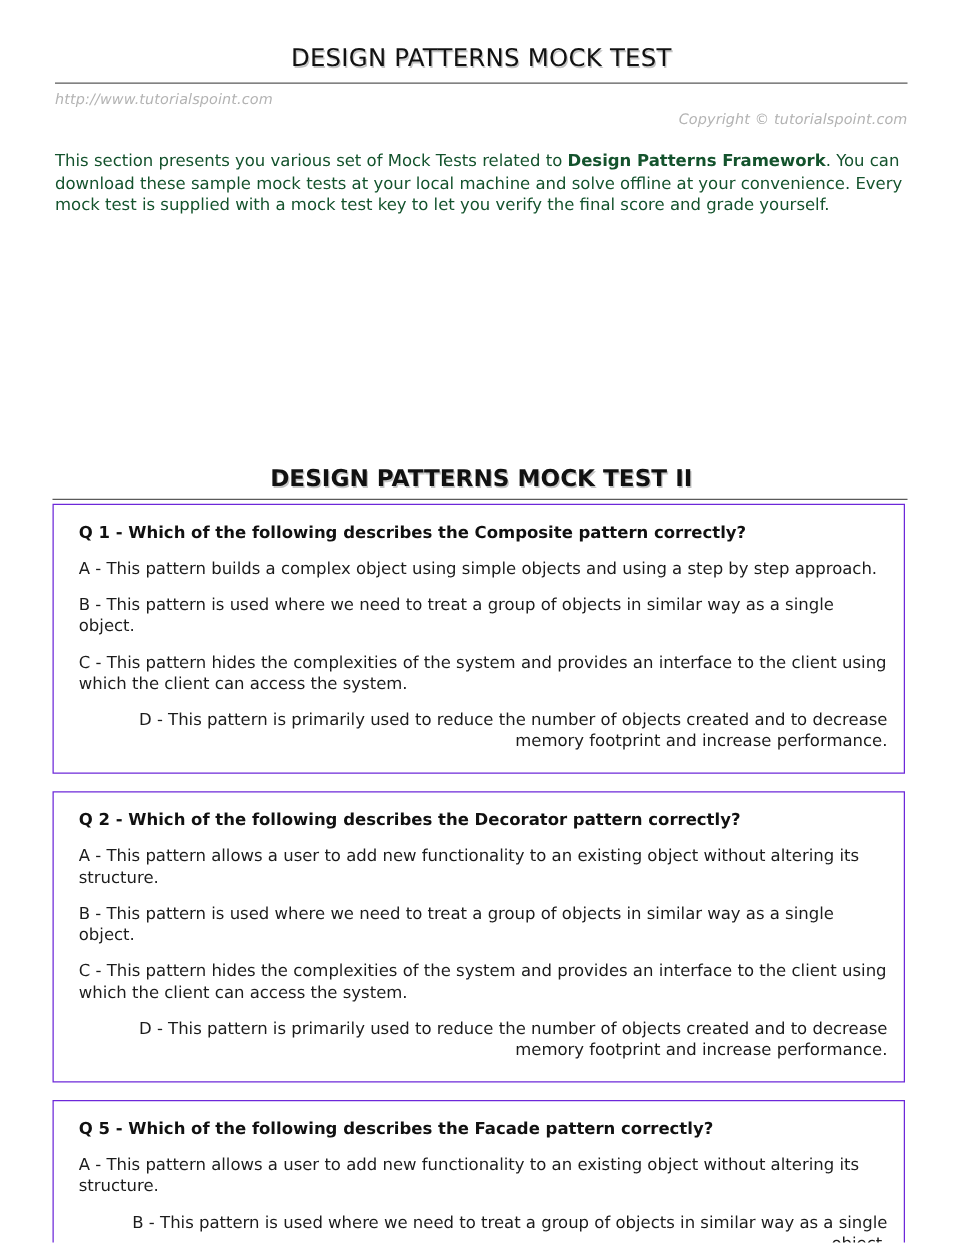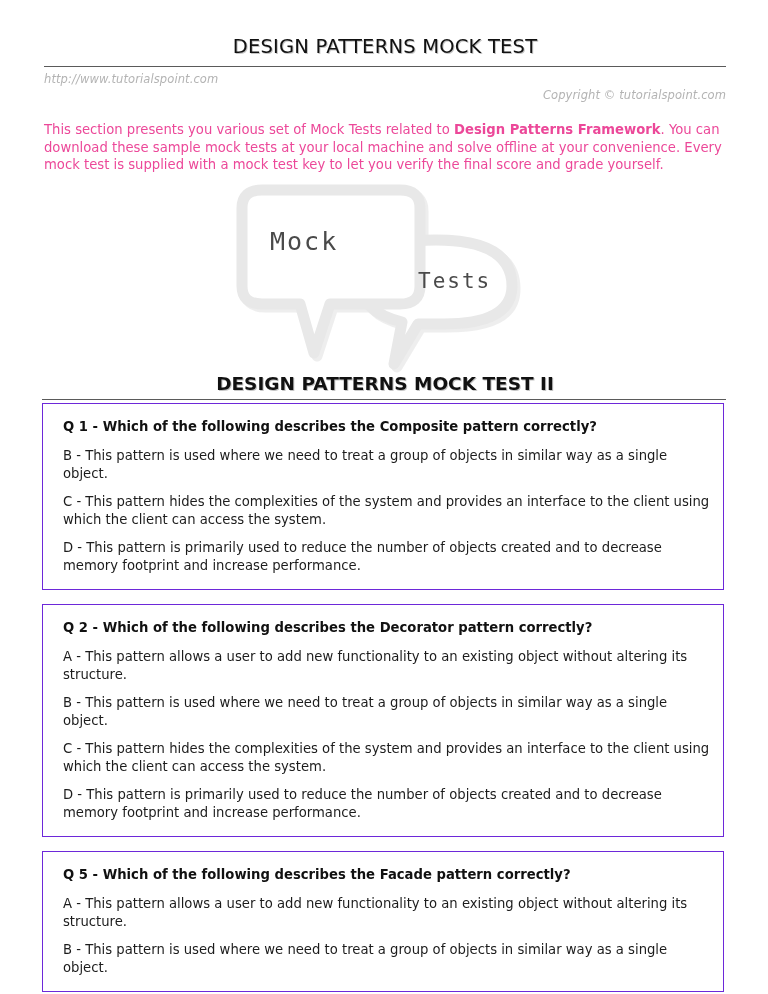--- a/index.html
+++ b/index.html
@@ -58,21 +58,21 @@
   .header-meta .right { position: absolute; right: 0; top: 0; margin-top: 16px; }
 
   
   .intro {
     position: absolute;
     left: 44px;
     top: 108px;
     width: 686px;
     font-size: 13.2px;
     line-height: 17.5px;
-    color: #ec4899;
+    color: #14532d;
   }
   .intro b { font-weight: 700; }
 
   
   .graphic {
     position: absolute;
     left: 222px;
     top: 178px;
     width: 326px;
     height: 198px;
@@ -127,63 +127,48 @@
     color: #111111;
     line-height: 18px;
     margin: 0 0 11px 7px;
   }
   .qopt {
     font-size: 13.2px;
     line-height: 17.5px;
     color: #1c1c1c;
     margin: 0 0 11px 7px;
   }
-  .qopt:last-child { margin-bottom: 2px; }
+  .qopt:last-child { margin-bottom: 2px; text-align: right; }
 </style>
 </head>
 <body>
 
 <div class="page">
 
   <div class="header">
     <div class="header-title">DESIGN PATTERNS MOCK TEST</div>
     <div class="header-rule"></div>
     <div class="header-meta">
       <span class="left">http://www.tutorialspoint.com</span>
       <span class="right">Copyright © tutorialspoint.com</span>
     </div>
   </div>
 
   <p class="intro">
     <span>This section presents you various set of Mock Tests related to </span><b>Design Patterns Framework</b><span>. You can download these sample mock tests at your local machine and solve offline at your convenience. Every mock test is supplied with a mock test key to let you verify the final score and grade yourself.</span>
   </p>
 
-  <div class="graphic">
-    <svg width="326" height="198" viewBox="0 0 326 198" xmlns="http://www.w3.org/2000/svg">
-
-      <g transform="translate(3,3)" opacity="0.45">
-        <path d="M20 30 Q20 12 40 12 L178 12 Q198 12 198 30 L198 108 Q198 126 178 126 L108 126 L92 175 L78 126 L40 126 Q20 126 20 108 Z" fill="none" stroke="#dadada" stroke-width="11" stroke-linejoin="round"></path>
-        <path d="M290 108 Q290 146 222 146 L196 146 L172 186 L180 144 Q138 134 138 102 Q138 62 214 62 Q290 62 290 108 Z" fill="none" stroke="#dadada" stroke-width="11" stroke-linejoin="round"></path>
-      </g>
-
-      <path d="M290 108 Q290 146 222 146 L196 146 L172 186 L180 144 Q138 134 138 102 Q138 62 214 62 Q290 62 290 108 Z" fill="#ffffff" stroke="#e8e8e8" stroke-width="11" stroke-linejoin="round"></path>
-
-      <path d="M20 30 Q20 12 40 12 L178 12 Q198 12 198 30 L198 108 Q198 126 178 126 L108 126 L92 175 L78 126 L40 126 Q20 126 20 108 Z" fill="#ffffff" stroke="#e8e8e8" stroke-width="11" stroke-linejoin="round"></path>
-
-      <text class="bubble-text" x="48" y="72" font-size="25">Mock</text>
-      <text class="bubble-text" x="196" y="110" font-size="21">Tests</text>
-    </svg>
-  </div>
 
   <div class="section-heading">DESIGN PATTERNS MOCK TEST II</div>
   <div class="section-rule"></div>
 
   <div class="questions" id="questions">
       <div class="qbox">
         <div class="qtitle">Q 1 - Which of the following describes the Composite pattern correctly?</div>
+        <div class="qopt">A - This pattern builds a complex object using simple objects and using a step by step approach.</div>
         <div class="qopt">B - This pattern is used where we need to treat a group of objects in similar way as a single object.</div>
         <div class="qopt">C - This pattern hides the complexities of the system and provides an interface to the client using which the client can access the system.</div>
         <div class="qopt">D - This pattern is primarily used to reduce the number of objects created and to decrease memory footprint and increase performance.</div>
       </div>
       <div class="qbox">
         <div class="qtitle">Q 2 - Which of the following describes the Decorator pattern correctly?</div>
         <div class="qopt">A - This pattern allows a user to add new functionality to an existing object without altering its structure.</div>
         <div class="qopt">B - This pattern is used where we need to treat a group of objects in similar way as a single object.</div>
         <div class="qopt">C - This pattern hides the complexities of the system and provides an interface to the client using which the client can access the system.</div>
         <div class="qopt">D - This pattern is primarily used to reduce the number of objects created and to decrease memory footprint and increase performance.</div>

